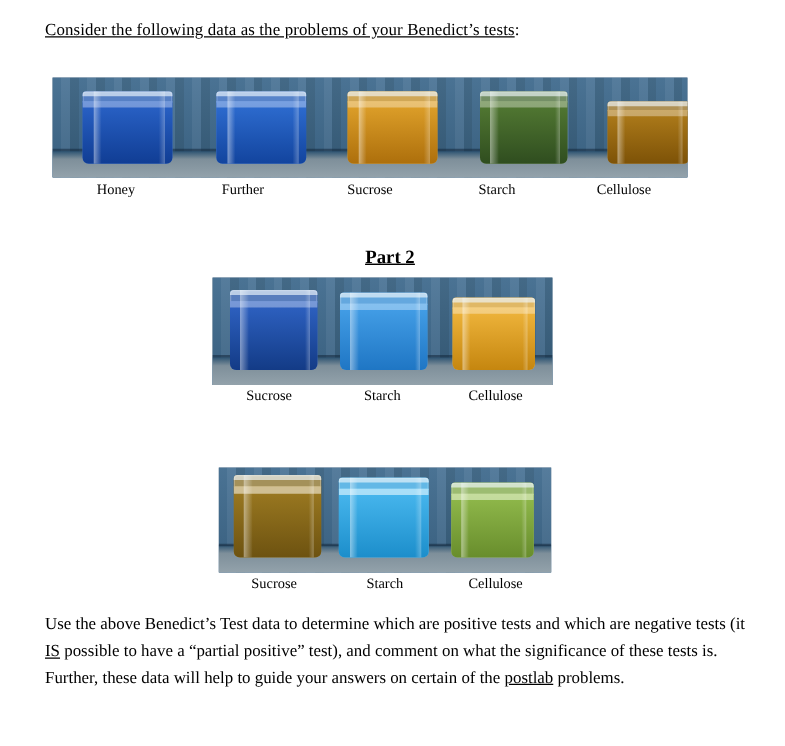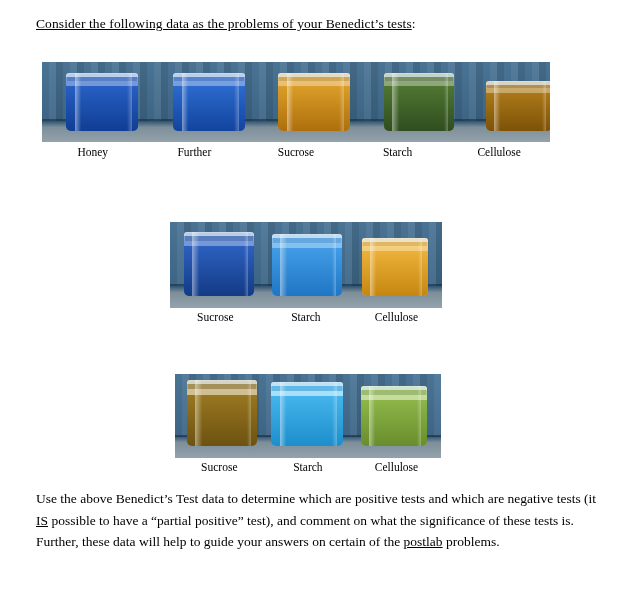--- a/index.html
+++ b/index.html
@@ -200,20 +200,21 @@
   </div>
 
   <div class="caption-row" style="left:42px; top:146px; width:508px;">
     <div class="caption" style="width:101.6px;">Honey</div>
     <div class="caption" style="width:101.6px;">Further</div>
     <div class="caption" style="width:101.6px;">Sucrose</div>
     <div class="caption" style="width:101.6px;">Starch</div>
     <div class="caption" style="width:101.6px;">Cellulose</div>
   </div>
 
+  <div class="part-title" style="left:252px; top:198px; width:120px;"><span><span>Part </span><span>2</span></span></div>
 
   <div class="photo" style="left:170px; top:222px; width:272px; height:86px;">
     <div class="bg"></div>
     <div class="shelf"></div>
     <div class="shelf-line" style="bottom:22px;"></div>
 
     <div class="tube" style="left:14px; width:70px; height:64px; background:#1f4fa8;">
       <div class="glassTop"></div>
       <div class="liquid" style="background:linear-gradient(180deg,#2f63c4,#133b86);"></div>
       <div class="meniscus"></div>

